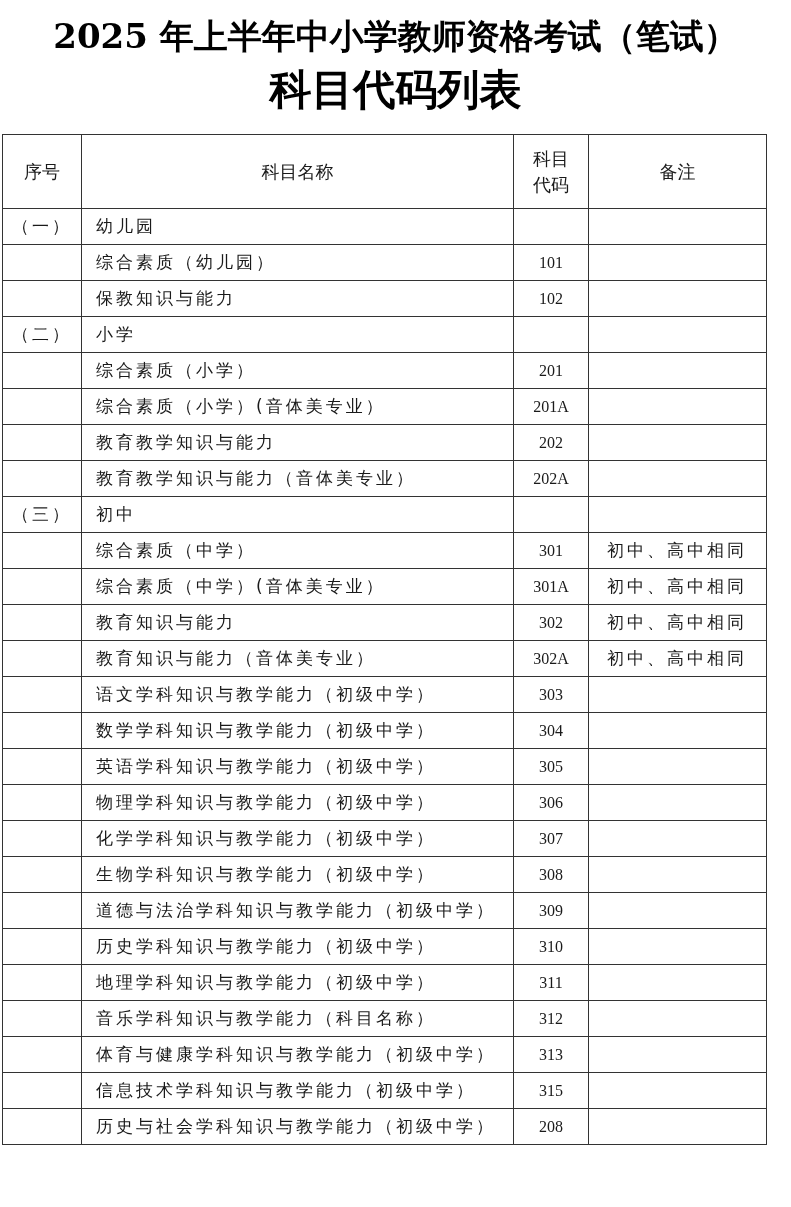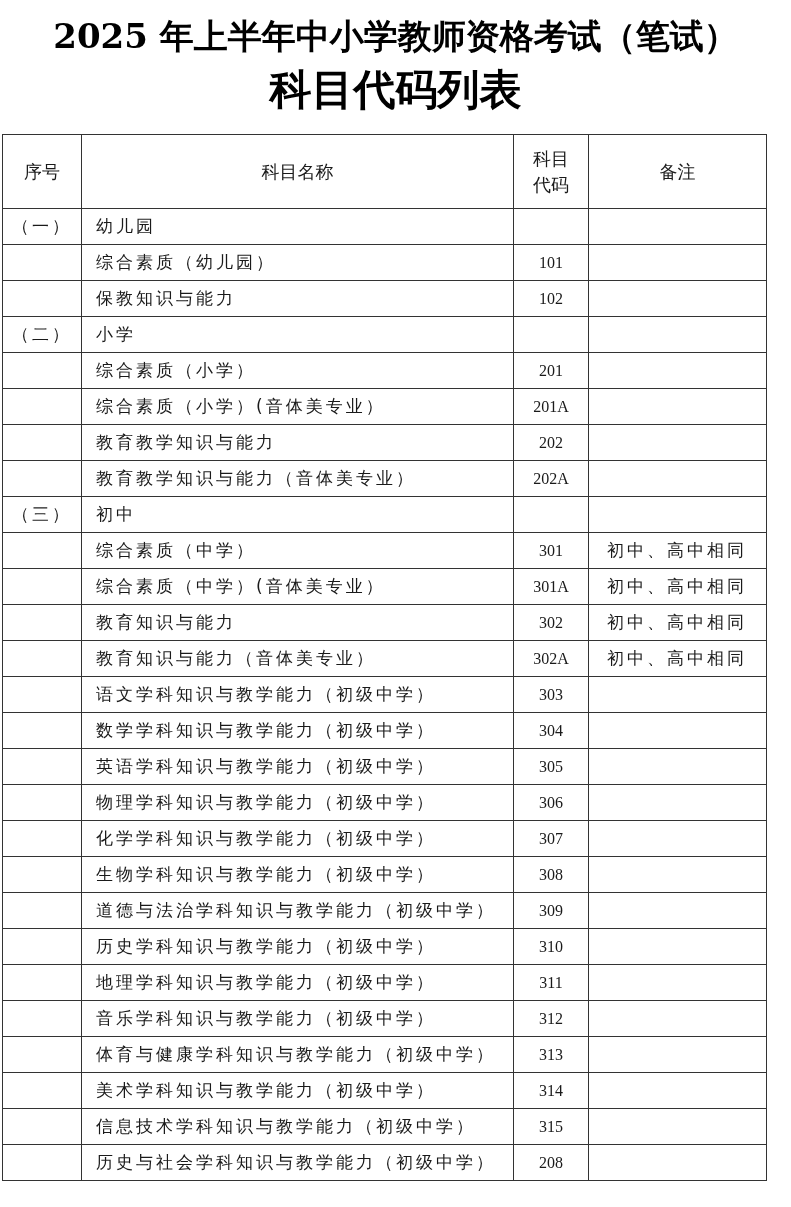--- a/index.html
+++ b/index.html
@@ -177,34 +177,28 @@
         <td class="note"></td>
       </tr>
       <tr>
         <td class="seq"></td>
         <td class="name">地理学科知识与教学能力（初级中学）</td>
         <td class="code">311</td>
         <td class="note"></td>
       </tr>
       <tr>
         <td class="seq"></td>
-        <td class="name">音乐学科知识与教学能力（初级中学）</td>
+        <td class="name">音乐学科知识与教学能力（科目名称）</td>
         <td class="code">312</td>
         <td class="note"></td>
       </tr>
       <tr>
         <td class="seq"></td>
         <td class="name">体育与健康学科知识与教学能力（初级中学）</td>
         <td class="code">313</td>
-        <td class="note"></td>
-      </tr>
-      <tr>
-        <td class="seq"></td>
-        <td class="name">美术学科知识与教学能力（初级中学）</td>
-        <td class="code">314</td>
         <td class="note"></td>
       </tr>
       <tr>
         <td class="seq"></td>
         <td class="name">信息技术学科知识与教学能力（初级中学）</td>
         <td class="code">315</td>
         <td class="note"></td>
       </tr>
       <tr>
         <td class="seq"></td>

